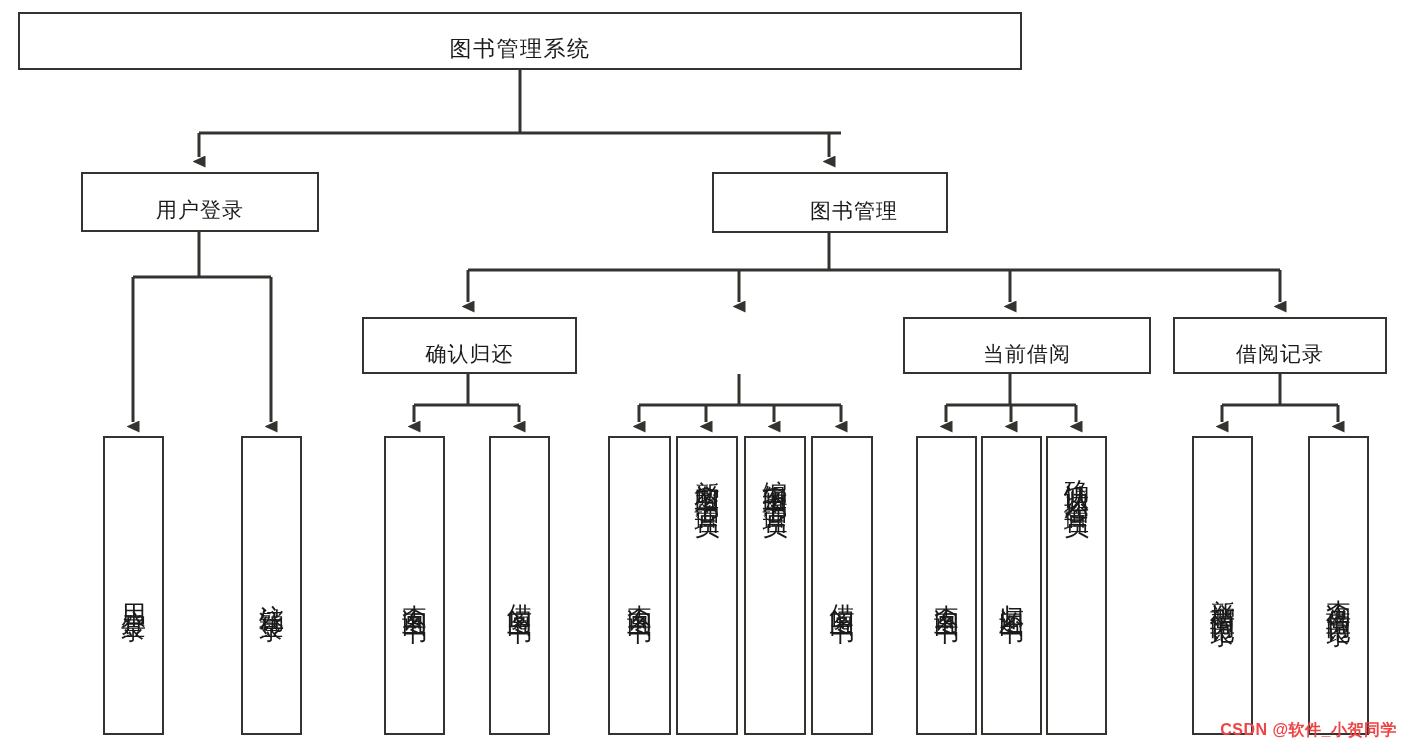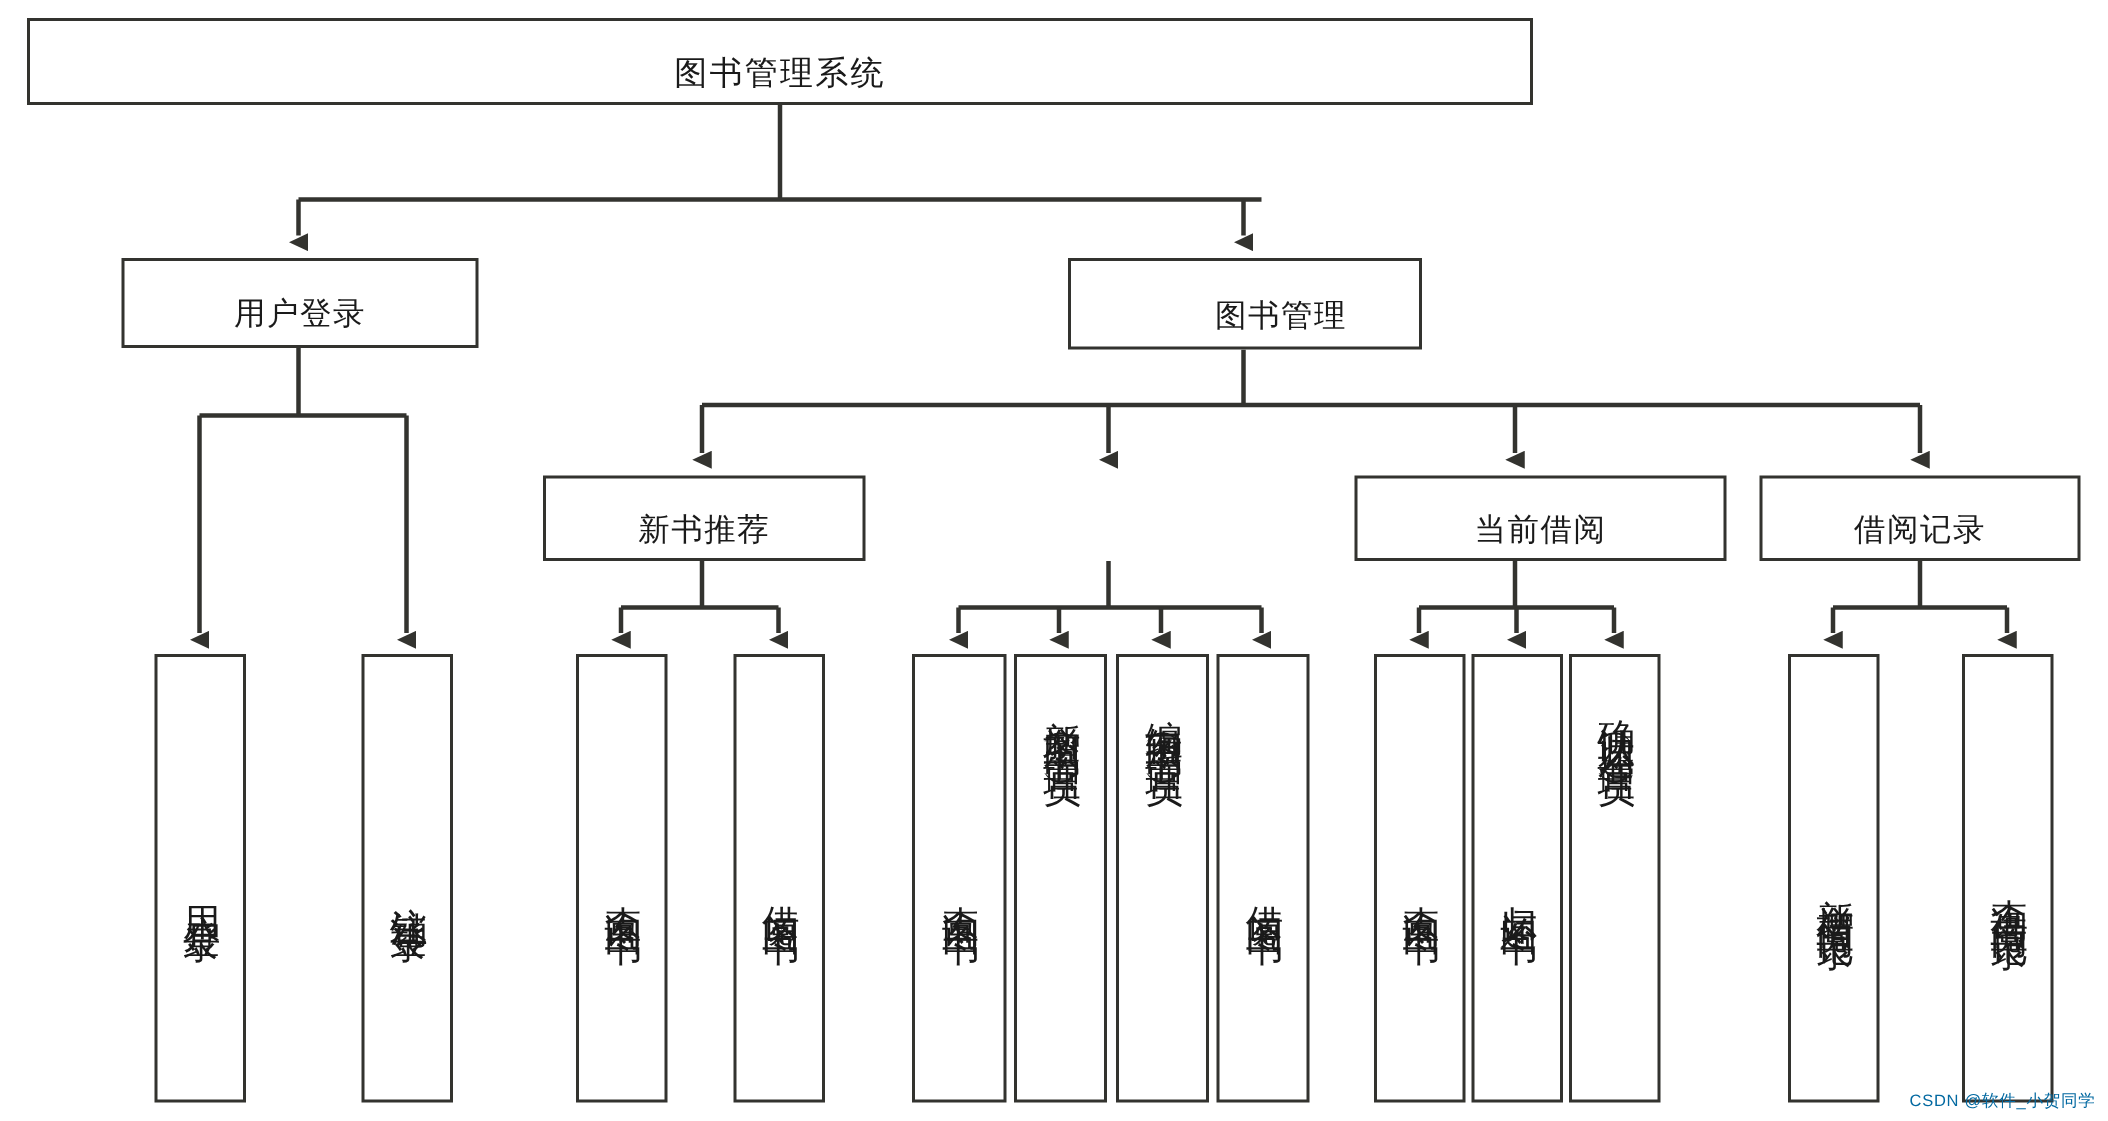--- a/index.html
+++ b/index.html
@@ -42,25 +42,26 @@
     writing-mode:vertical-rl;
     text-orientation:upright;
     font-size:25px;
     letter-spacing:5px;
     line-height:1;
     white-space:nowrap;
   }
   .watermark{
     position:absolute;
     right:8px;bottom:6px;
-    font-size:11px;
-    color:#0369a1;
+    font-size:16px;
+    color:#ef4444;
     letter-spacing:0.5px;
     z-index:3;
     white-space:nowrap;
+    font-weight:bold;
   }
 </style>
 </head>
 <body>
 
 <div id="canvas">
 
   <svg id="wires" viewBox="0 0 1405 747" width="1405" height="747">
     <defs>
       <marker id="arr" markerWidth="12" markerHeight="13" refX="1.5" refY="6.5" orient="auto" markerUnits="userSpaceOnUse">
@@ -116,21 +117,21 @@
   </div>
 
   <div class="node h-node" style="left:81px;top:172px;width:238px;height:60px;">
     <span class="lbl">用户登录</span>
   </div>
   <div class="node h-node" style="left:712px;top:172px;width:236px;height:61px;padding-left:48px;">
     <span class="lbl">图书管理</span>
   </div>
 
   <div class="node h-node" style="left:362px;top:317px;width:215px;height:57px;">
-    <span class="lbl">新书推荐</span>
+    <span class="lbl">确认归还</span>
   </div>
   <div class="node h-node" style="left:903px;top:317px;width:248px;height:57px;">
     <span class="lbl">当前借阅</span>
   </div>
   <div class="node h-node" style="left:1173px;top:317px;width:214px;height:57px;">
     <span class="lbl">借阅记录</span>
   </div>
 
   <div class="node v-node mid" style="left:103px;top:436px;width:61px;height:299px;">
     <span class="lbl">用户登录</span>

